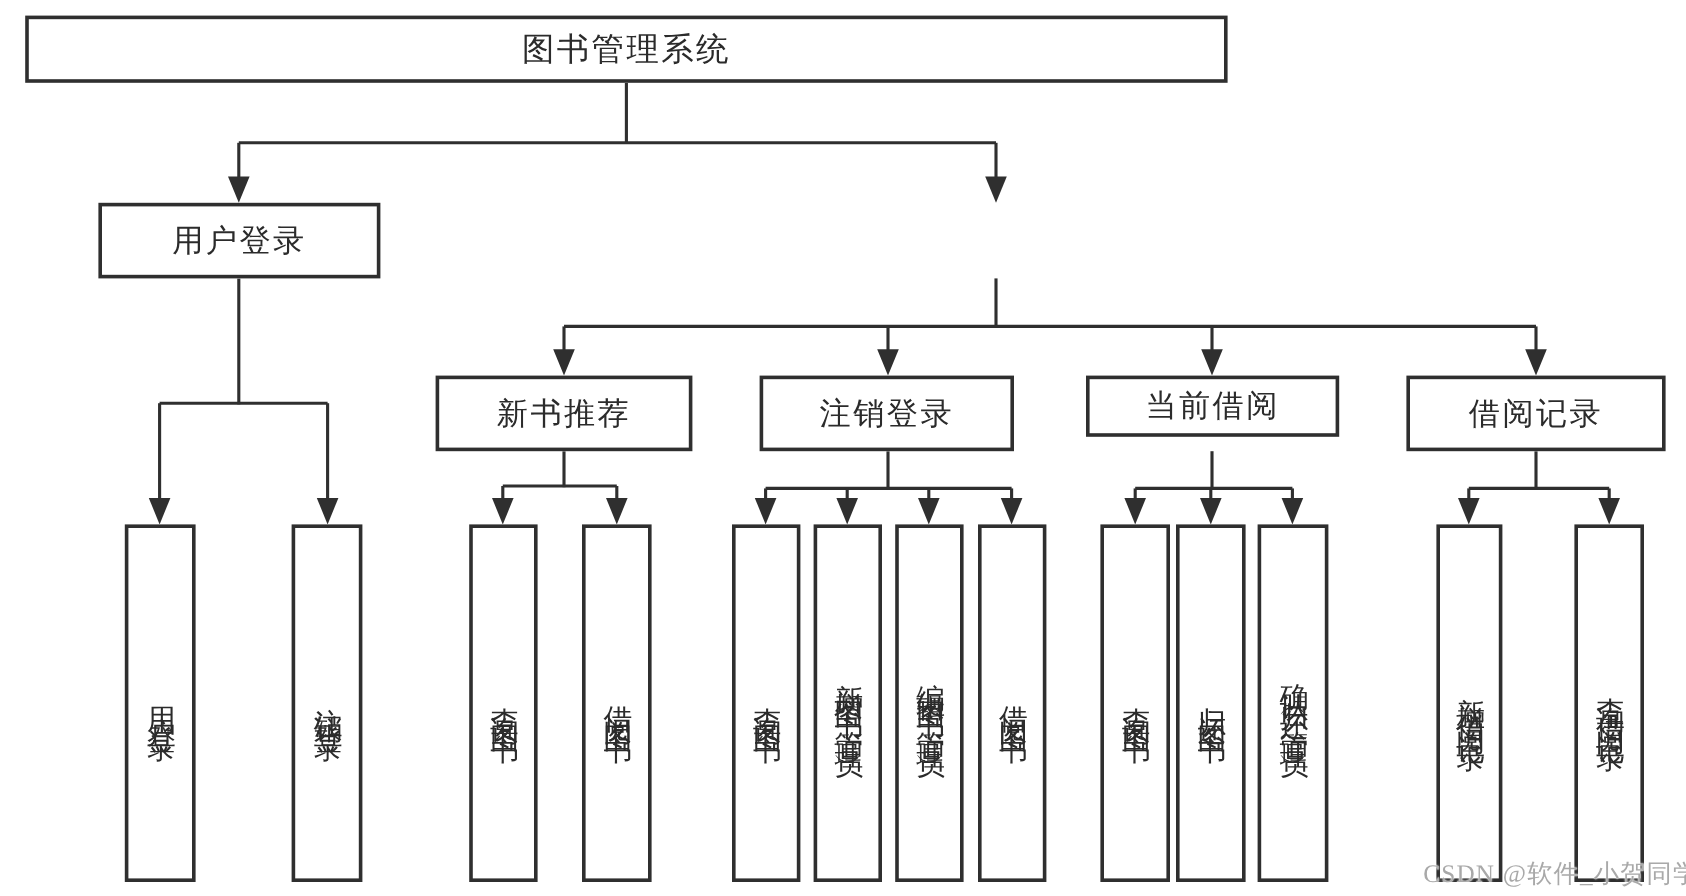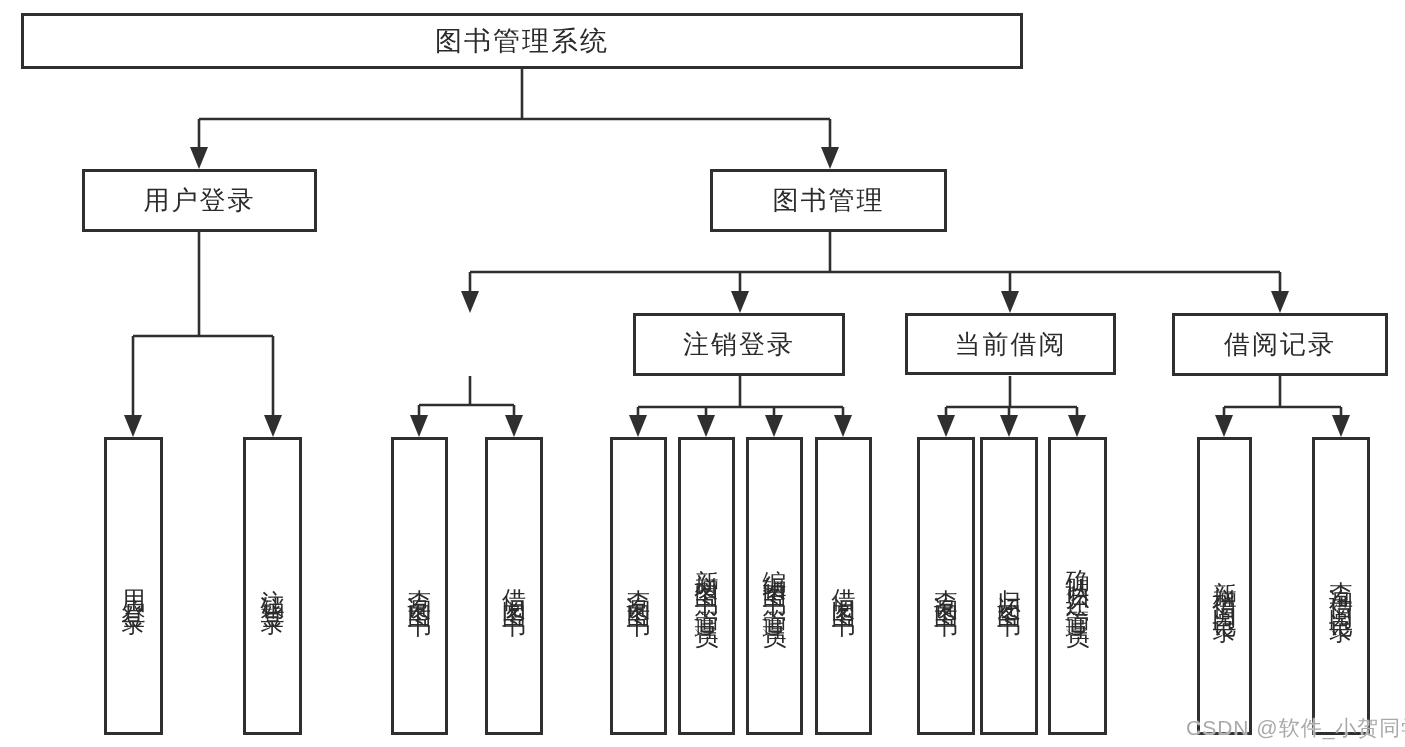--- a/index.html
+++ b/index.html
@@ -1,18 +1,18 @@
 <!DOCTYPE html>
 <html><head>
 <meta charset="utf-8">
 <style>
   html,body{margin:0;padding:0;background:#ffffff;}
   .stage{
     position:relative;width:1405px;height:747px;background:#ffffff;overflow:hidden;
-    font-family:Liberation Sans, sans-serif;color:#2b2b2b;
+    font-family:Liberation Serif, serif;color:#2b2b2b;
   }
   .wires{position:absolute;left:0;top:0;z-index:1;}
   .box{
     position:absolute;z-index:2;box-sizing:border-box;
     border:3px solid #2f2f2f;background:#ffffff;
     display:flex;align-items:center;justify-content:center;
   }
   .head{font-size:26px;letter-spacing:2px;white-space:nowrap;}
   .root{font-size:27px;}
   .leaf span{
@@ -96,28 +96,28 @@
     </g>
   </svg>
 
   <div class="box head root" style="left:21px;top:13px;width:1002px;height:56px;">
     <span>图书管理系统</span>
   </div>
 
   <div class="box head" style="left:82px;top:169px;width:235px;height:63px;">
     <span>用户登录</span>
   </div>
-  <div class="box head" style="left:710px;top:169px;width:237px;height:63px;">
-    <span>图书管理</span>
+
+  <div class="box head" style="left:363px;top:313px;width:214px;height:63px;">
+    <span>新书推荐</span>
   </div>
-
   <div class="box head" style="left:633px;top:313px;width:212px;height:63px;">
     <span>注销登录</span>
   </div>
-  <div class="box head" style="left:905px;top:313px;width:211px;height:62px;">
+  <div class="box head" style="left:905px;top:313px;width:211px;height:51px;">
     <span>当前借阅</span>
   </div>
   <div class="box head" style="left:1172px;top:313px;width:216px;height:63px;">
     <span>借阅记录</span>
   </div>
 
   <div class="box leaf" style="left:104px;top:437px;width:59px;height:298px;">
     <span>用户登录</span>
   </div>
   <div class="box leaf" style="left:243px;top:437px;width:59px;height:298px;">

